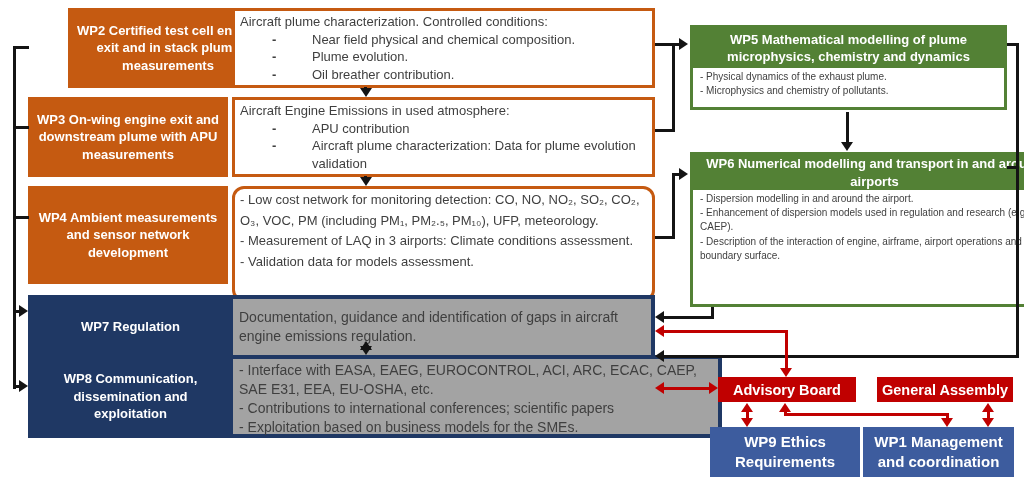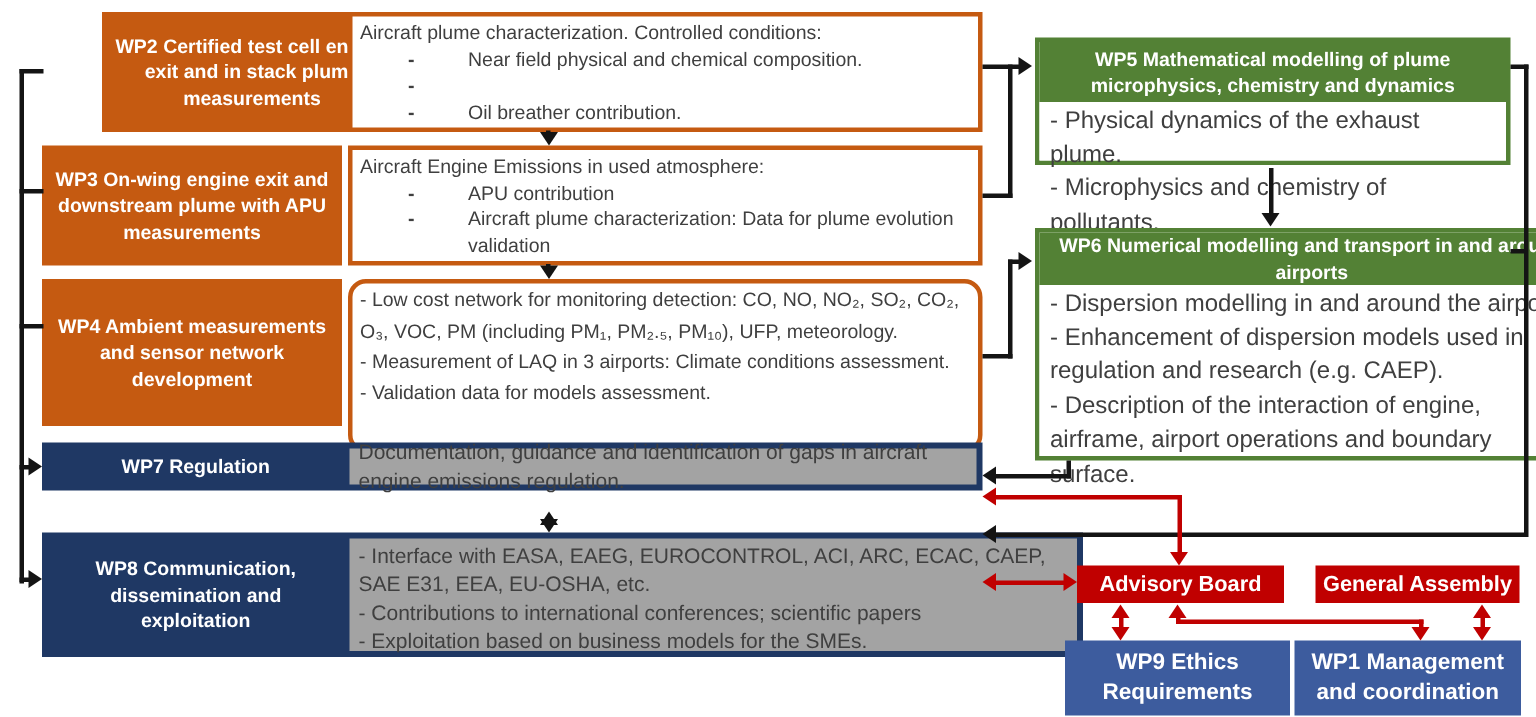--- a/index.html
+++ b/index.html
@@ -20,21 +20,21 @@
               align-items:center;justify-content:center;text-align:center;color:#fff;
               font-weight:bold;font-size:13px;line-height:1.35;padding:0 8px;box-sizing:border-box;}
   .navy-inset{position:absolute;left:205px;top:4px;right:4px;bottom:4px;background:#a3a3a3;
               color:var(--text);font-size:14px;line-height:1.35;padding:2px 6px;box-sizing:border-box;
               display:flex;flex-direction:column;justify-content:center;}
   .green-box{border:3px solid var(--green);background:#fff;}
   .green-head{position:absolute;left:0;right:0;top:0;background:var(--green);color:#fff;
               font-weight:bold;font-size:13px;line-height:1.32;text-align:center;
               display:flex;align-items:center;justify-content:center;padding:1px 6px;box-sizing:border-box;}
   .green-body{position:absolute;left:0;right:0;bottom:0;background:#fff;color:var(--text);
-              font-size:16px;line-height:1.42;padding:2px 7px;box-sizing:border-box;}
+              font-size:10px;line-height:1.42;padding:2px 7px;box-sizing:border-box;}
   .gov{display:flex;align-items:center;justify-content:center;text-align:center;
        background:var(--red);color:#fff;font-weight:bold;font-size:14.5px;}
   .bluebox{display:flex;align-items:center;justify-content:center;text-align:center;
            background:var(--blue);color:#fff;font-weight:bold;font-size:15px;line-height:1.35;padding:2px 8px;}
   .bullet{display:flex;}
   .bullet .dash{flex:0 0 40px;margin-left:32px;font-weight:bold;}
   .bullet .bt{flex:1;}
   .wp4-lines div{line-height:1.58;}
   .ln{position:absolute;background:currentColor;}
   .hd{position:absolute;width:0;height:0;}
@@ -53,20 +53,21 @@
     <span>WP2 Certified test cell engine exit and in stack plume measurements</span>
   </div>
   <div class="box desc-box" style="left:232px;top:8px;width:423px;height:80px;">
     <div>Aircraft plume characterization. Controlled conditions:</div>
     <div class="bullet">
       <span class="dash">-</span>
       <span class="bt">Near field physical and chemical composition.</span>
     </div>
     <div class="bullet">
       <span class="dash">-</span>
+      <span class="bt">Plume evolution.</span>
     </div>
     <div class="bullet">
       <span class="dash">-</span>
       <span class="bt">Oil breather contribution.</span>
     </div>
   </div>
 
   <div class="box title-box orange-bg" style="left:28px;top:97px;width:200px;height:80px;">
     <span>WP3 On-wing engine exit and downstream plume with APU measurements</span>
   </div>
@@ -84,21 +85,21 @@
 
   <div class="box title-box orange-bg" style="left:28px;top:186px;width:200px;height:98px;">
     <span>WP4 Ambient measurements and sensor network development</span>
   </div>
   <div class="box desc-box wp4-lines" style="left:232px;top:186px;width:423px;height:116px;padding-top:1px;border-radius:12px;">
     <div>- Low cost network for monitoring detection: CO, NO, NO₂, SO₂, CO₂, O₃, VOC, PM (including PM₁, PM₂.₅, PM₁₀), UFP, meteorology.</div>
     <div>- Measurement of LAQ in 3 airports: Climate conditions assessment.</div>
     <div>- Validation data for models assessment.</div>
   </div>
 
-  <div class="box navy-row" style="left:28px;top:295px;width:627px;height:32px;">
+  <div class="box navy-row" style="left:28px;top:295px;width:627px;height:64px;">
     <div class="navy-title">
       <span>WP7 Regulation</span>
     </div>
     <div class="navy-inset">
       <div>Documentation, guidance and identification of gaps in aircraft engine emissions regulation.</div>
     </div>
   </div>
 
   <div class="box navy-row" style="left:28px;top:355px;width:694px;height:83px;">
     <div class="navy-title">

